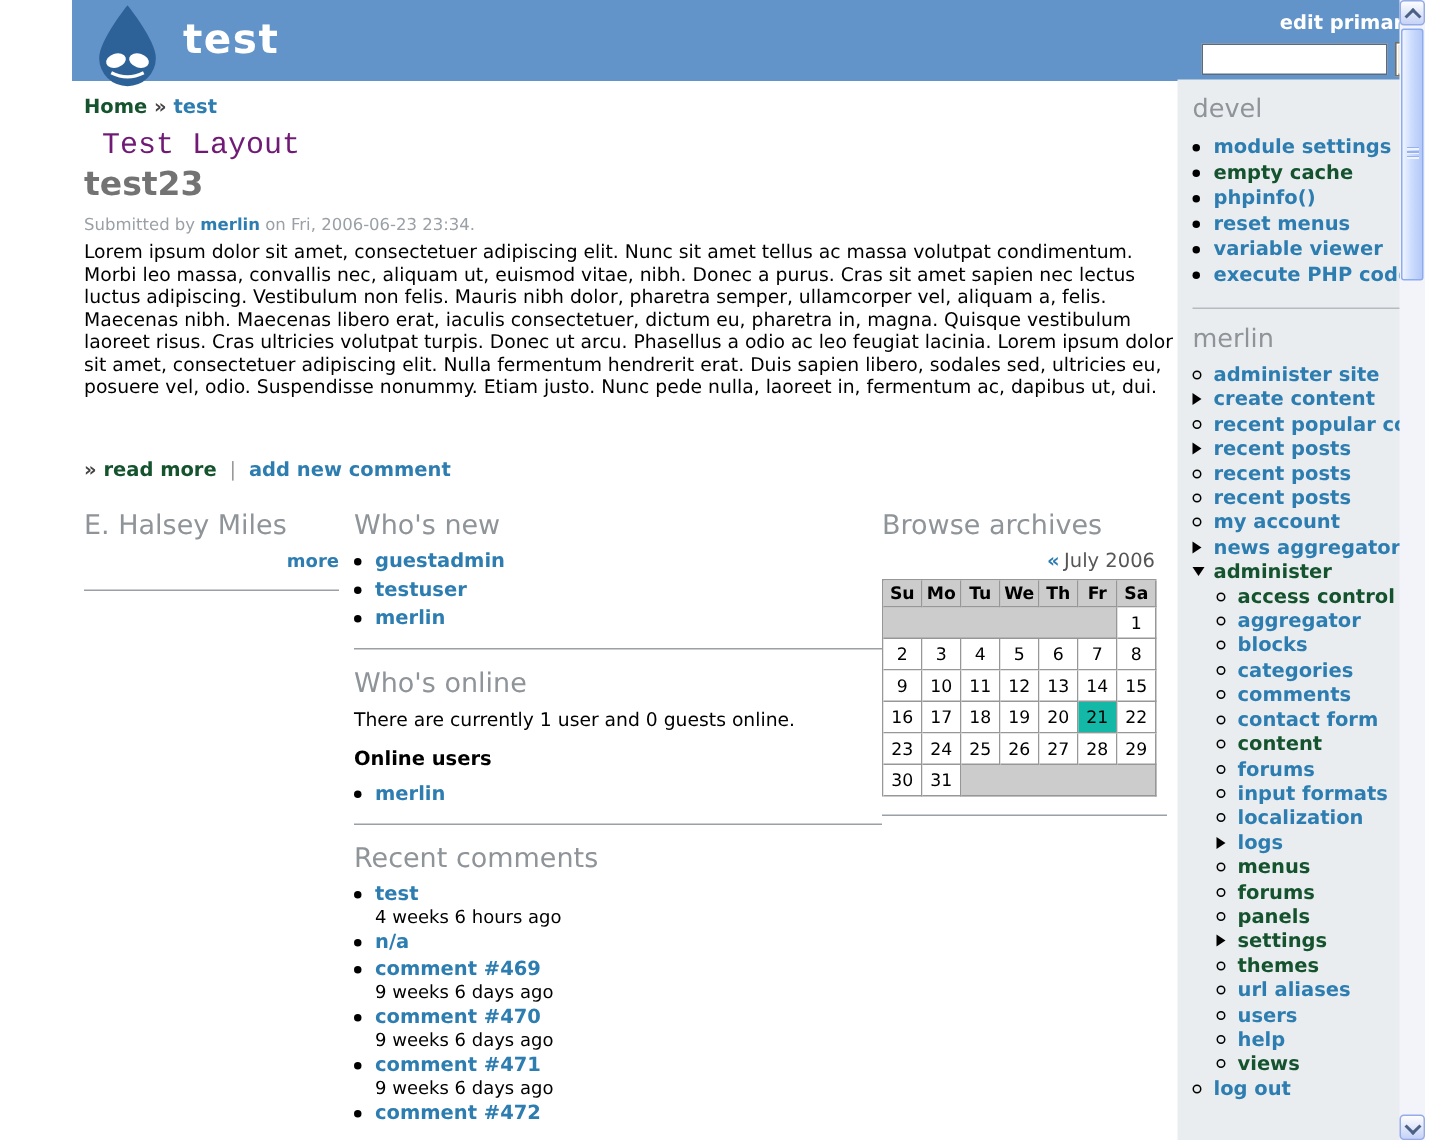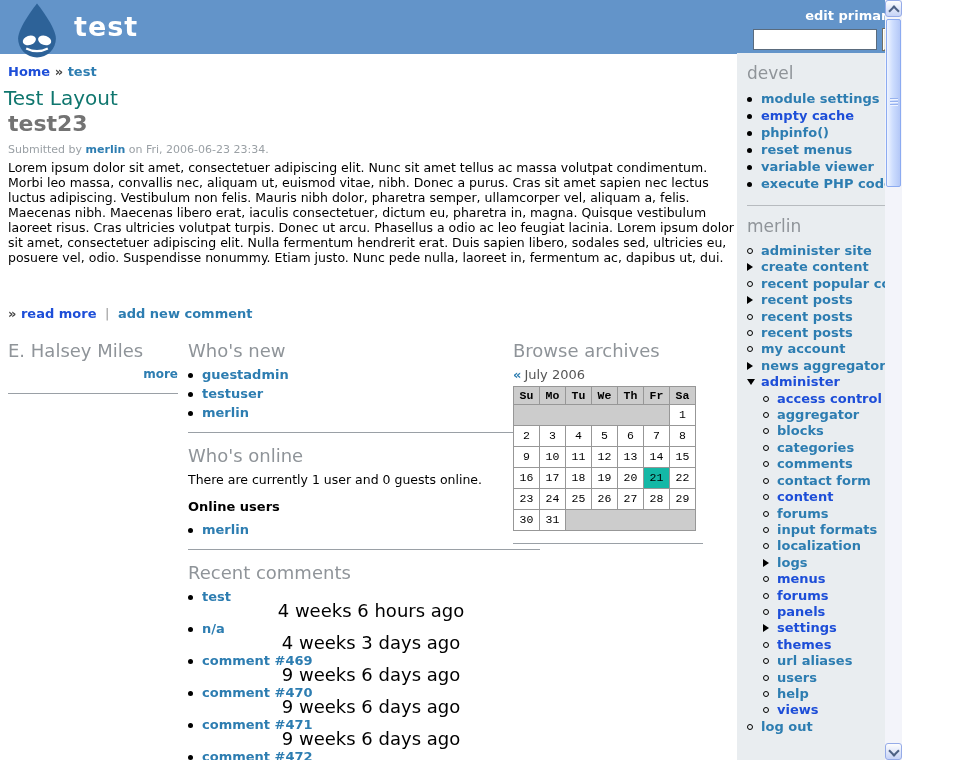--- a/index.html
+++ b/index.html
@@ -1,17 +1,17 @@
 <!DOCTYPE html>
 <html><head>
 <meta charset="utf-8">
 <style>
   html,body{margin:0;padding:0;background:#fff;}
   #page{position:relative;width:902px;height:760px;overflow:hidden;background:#fff;
-        font-family:"DejaVu Sans",sans-serif;font-size:13px;color:#000;}
+        font-family:"DejaVu Sans",sans-serif;font-size:13px;color:#000;margin-left:48px;}
 
   
   #header{position:absolute;left:0;top:0;width:953px;height:54px;background:#6394c9;}
   #logo{position:absolute;left:10px;top:2px;width:54px;height:57px;}
   #site-name{position:absolute;left:74px;top:11px;color:#fff;font-size:27px;font-weight:bold;letter-spacing:1px;}
   #edit-links{position:absolute;right:18px;top:8px;color:#fff;font-weight:bold;font-size:13px;cursor:pointer;}
   #search-input{position:absolute;right:76px;top:29px;width:116px;height:19px;border:1px solid #5a6b7d;
         background:#fff;padding:0 3px;font:12px "DejaVu Sans",sans-serif;}
   #search-button{position:absolute;right:8px;top:28px;width:63px;height:23px;background:#ece9d8;
         border:1px solid #716f64;box-shadow:inset 1px 1px 0 #fff,inset -1px -1px 0 #aca899;
@@ -26,63 +26,63 @@
   .chev{width:6px;height:6px;border-left:2px solid #4d6185;border-top:2px solid #4d6185;margin:0 auto;}
   .chev.up{transform:rotate(45deg);margin-top:6px;}
   .chev.down{transform:rotate(225deg);margin-top:3px;}
   #sb-thumb{position:absolute;left:1px;top:19px;width:15px;height:168px;border:1px solid #8cabf1;border-radius:2px;
         background:linear-gradient(90deg,#f0f5ff 0%,#cdddfe 45%,#b4c8f7 100%);box-sizing:border-box;cursor:grab;}
   #sb-grip{width:8px;height:8px;margin:78px auto 0;
         background:repeating-linear-gradient(180deg,#97b2ef 0 1px,#eef3ff 1px 2px,transparent 2px 3px);}
 
   
   .lnk{color:#2d7db1;font-weight:bold;text-decoration:none;cursor:pointer;}
-  .lnk.visited{color:#1d4ed8;}
+  .lnk.visited{color:#14532d;}
 
   
   #breadcrumb{position:absolute;left:8px;top:64px;font-weight:bold;}
   #breadcrumb .sep{color:#444;font-weight:bold;}
-  #section-title{position:absolute;left:4px;top:86px;font-size:20px;color:#0f766e;}
+  #section-title{position:absolute;left:20px;top:86px;font-size:20px;color:#701a75;font-family:Liberation Mono, monospace;}
   #node-title{position:absolute;left:8px;top:111px;font-size:22px;font-weight:bold;color:#737373;}
   #submitted{position:absolute;left:8px;top:143px;font-size:11px;color:#9aa0a5;}
   #submitted .lnk{font-size:11px;}
   #node-body{position:absolute;left:8px;top:160px;width:728px;font-size:12.5px;line-height:15px;}
   #node-links{position:absolute;left:8px;top:306px;font-weight:bold;}
   #node-links .marker{color:#444;}
   #node-links .div{color:#999;font-weight:normal;padding:0 4px;}
 
   
   .col{position:absolute;top:340px;}
   #col-left{left:8px;width:170px;}
   #col-mid{left:188px;width:352px;}
-  #col-right{left:513px;width:190px;}
+  #col-right{left:540px;width:190px;}
   .block-title{font-size:18px;color:#8f9499;font-weight:400;margin:0 0 6px 0;}
   .rule{border:0;border-top:1px solid #9aa0a6;margin:12px 0;}
   #more-wrap{text-align:right;margin-top:4px;font-size:12px;}
 
   ul.plain{list-style:none;margin:0;padding:0;}
   .bullet{display:inline-block;width:11px;margin-right:3px;}
   .bullet.disc::before{content:"";display:inline-block;width:5px;height:5px;background:#000;border-radius:50%;vertical-align:1px;}
   .bullet.circle::before{content:"";display:inline-block;width:4px;height:4px;border:1px solid #000;border-radius:50%;vertical-align:1px;}
   .bullet.collapsed::before{content:"";display:inline-block;width:0;height:0;border-left:6px solid #000;
         border-top:4px solid transparent;border-bottom:4px solid transparent;vertical-align:0;}
   .bullet.expanded::before{content:"";display:inline-block;width:0;height:0;border-top:6px solid #000;
         border-left:4px solid transparent;border-right:4px solid transparent;vertical-align:1px;}
 
   .u-item{margin-bottom:4px;}
   #online-status{font-size:12.5px;margin:2px 0 12px;}
   #online-subtitle{font-size:13px;font-weight:bold;margin:0 0 8px;}
   .c-item{margin-bottom:3px;}
-  .c-date{padding-left:14px;font-size:18px;line-height:14px;margin-bottom:2px;text-align:center;}
-
-  
-  #cal-head{width:182px;text-align:left;font-size:13px;color:#555;margin:2px 0 4px;}
+  .c-date{padding-left:14px;font-size:12px;line-height:14px;margin-bottom:2px;}
+
+  
+  #cal-head{width:182px;text-align:right;font-size:13px;color:#555;margin:2px 0 4px;}
   #cal-head .lnk{margin-right:3px;}
   .cal{display:grid;grid-template-columns:repeat(7,26px);width:182px;
-       border-left:1px solid #979797;border-top:1px solid #979797;font-family:Liberation Mono, monospace;}
+       border-left:1px solid #979797;border-top:1px solid #979797;}
   .cal-cell{border-right:1px solid #979797;border-bottom:1px solid #979797;height:20px;line-height:20px;
        text-align:center;font-size:11.5px;background:#fff;box-sizing:content-box;}
   .cal-cell.dow{background:#ccc;font-weight:bold;height:17px;line-height:17px;}
   .cal-cell.empty{background:#ccc;}
   .cal-cell.sp6{grid-column:span 6;}
   .cal-cell.sp5{grid-column:span 5;}
   .cal-cell.selected{background:#14b8a6;}
 
   
   #sidebar{position:absolute;left:737px;top:53px;width:211px;height:707px;background:#e9edf0;
@@ -169,21 +169,20 @@
     <h2 class="block-title">Recent comments</h2>
     <ul class="plain">
 
         <li class="c-item">
           <div><span class="bullet disc"></span><a class="lnk">test</a></div>
           <div class="c-date">4 weeks 6 hours ago</div>
         </li>
 
         <li class="c-item">
           <div><span class="bullet disc"></span><a class="lnk">n/a</a></div>
-          <div class="c-date">4 weeks 3 days ago</div>
         </li>
 
         <li class="c-item">
           <div><span class="bullet disc"></span><a class="lnk">comment #469</a></div>
           <div class="c-date">9 weeks 6 days ago</div>
         </li>
 
         <li class="c-item">
           <div><span class="bullet disc"></span><a class="lnk">comment #470</a></div>
           <div class="c-date">9 weeks 6 days ago</div>

